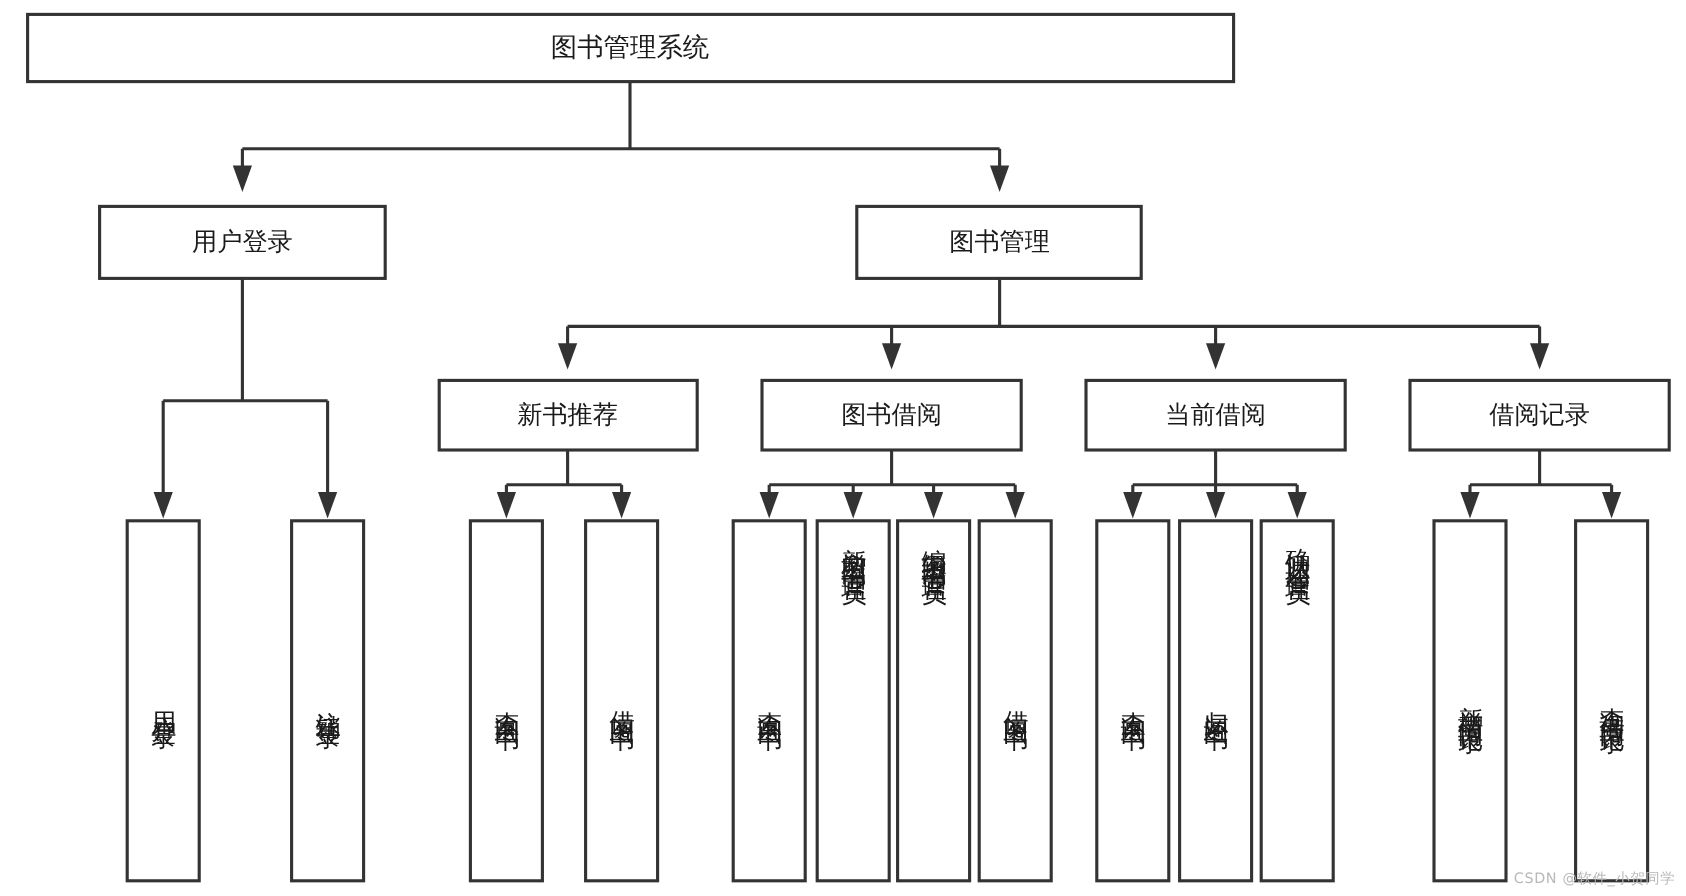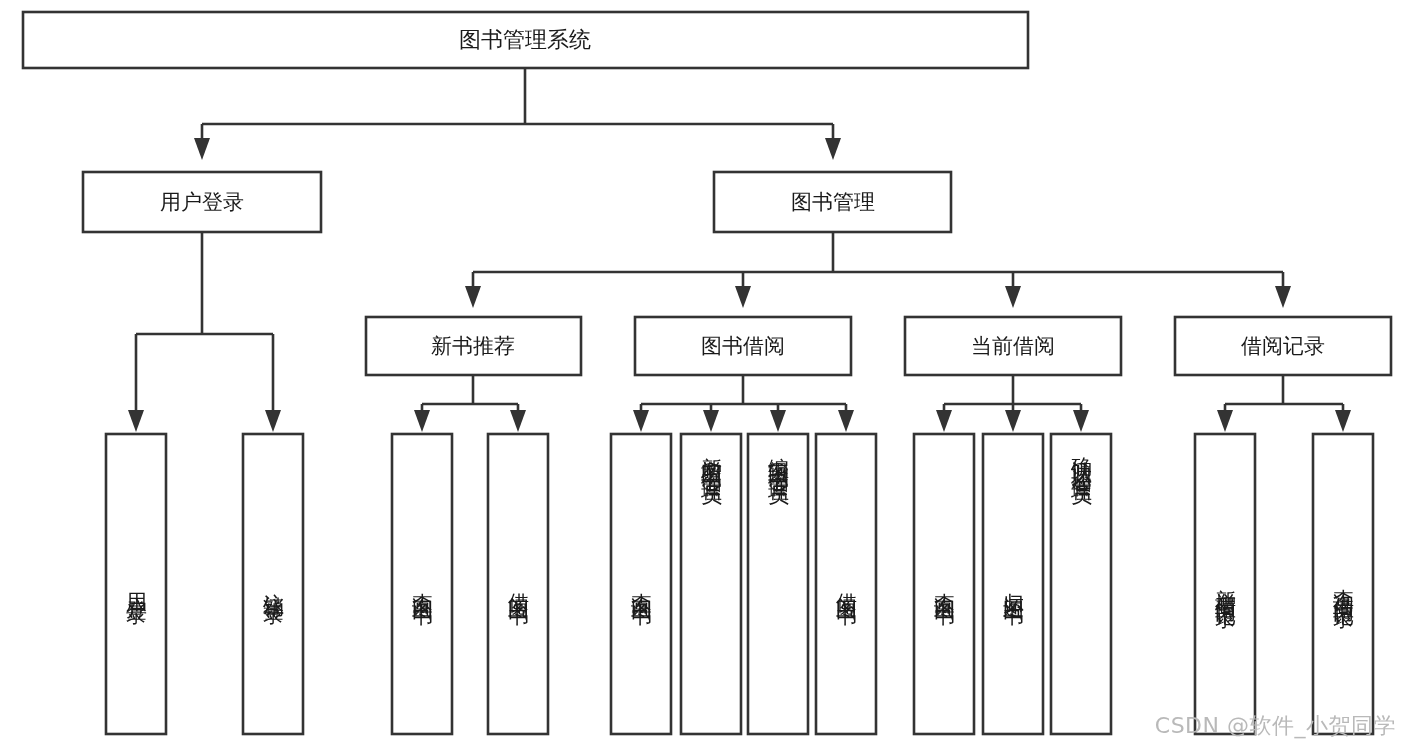--- a/index.html
+++ b/index.html
@@ -65,21 +65,21 @@
     line-height: 1;
     letter-spacing: 4px;
     color: #1a1a1a;
     white-space: nowrap;
   }
   #watermark {
     position: absolute;
     right: 12px;
     bottom: 6px;
     font-family: "DejaVu Sans", "Liberation Sans", sans-serif;
-    font-size: 22px;
+    font-size: 12px;
     color: #b9b9b9;
     letter-spacing: 0.5px;
     user-select: none;
   }
 </style>
 </head>
 <body>
 
 <div id="diagram-root">
 

